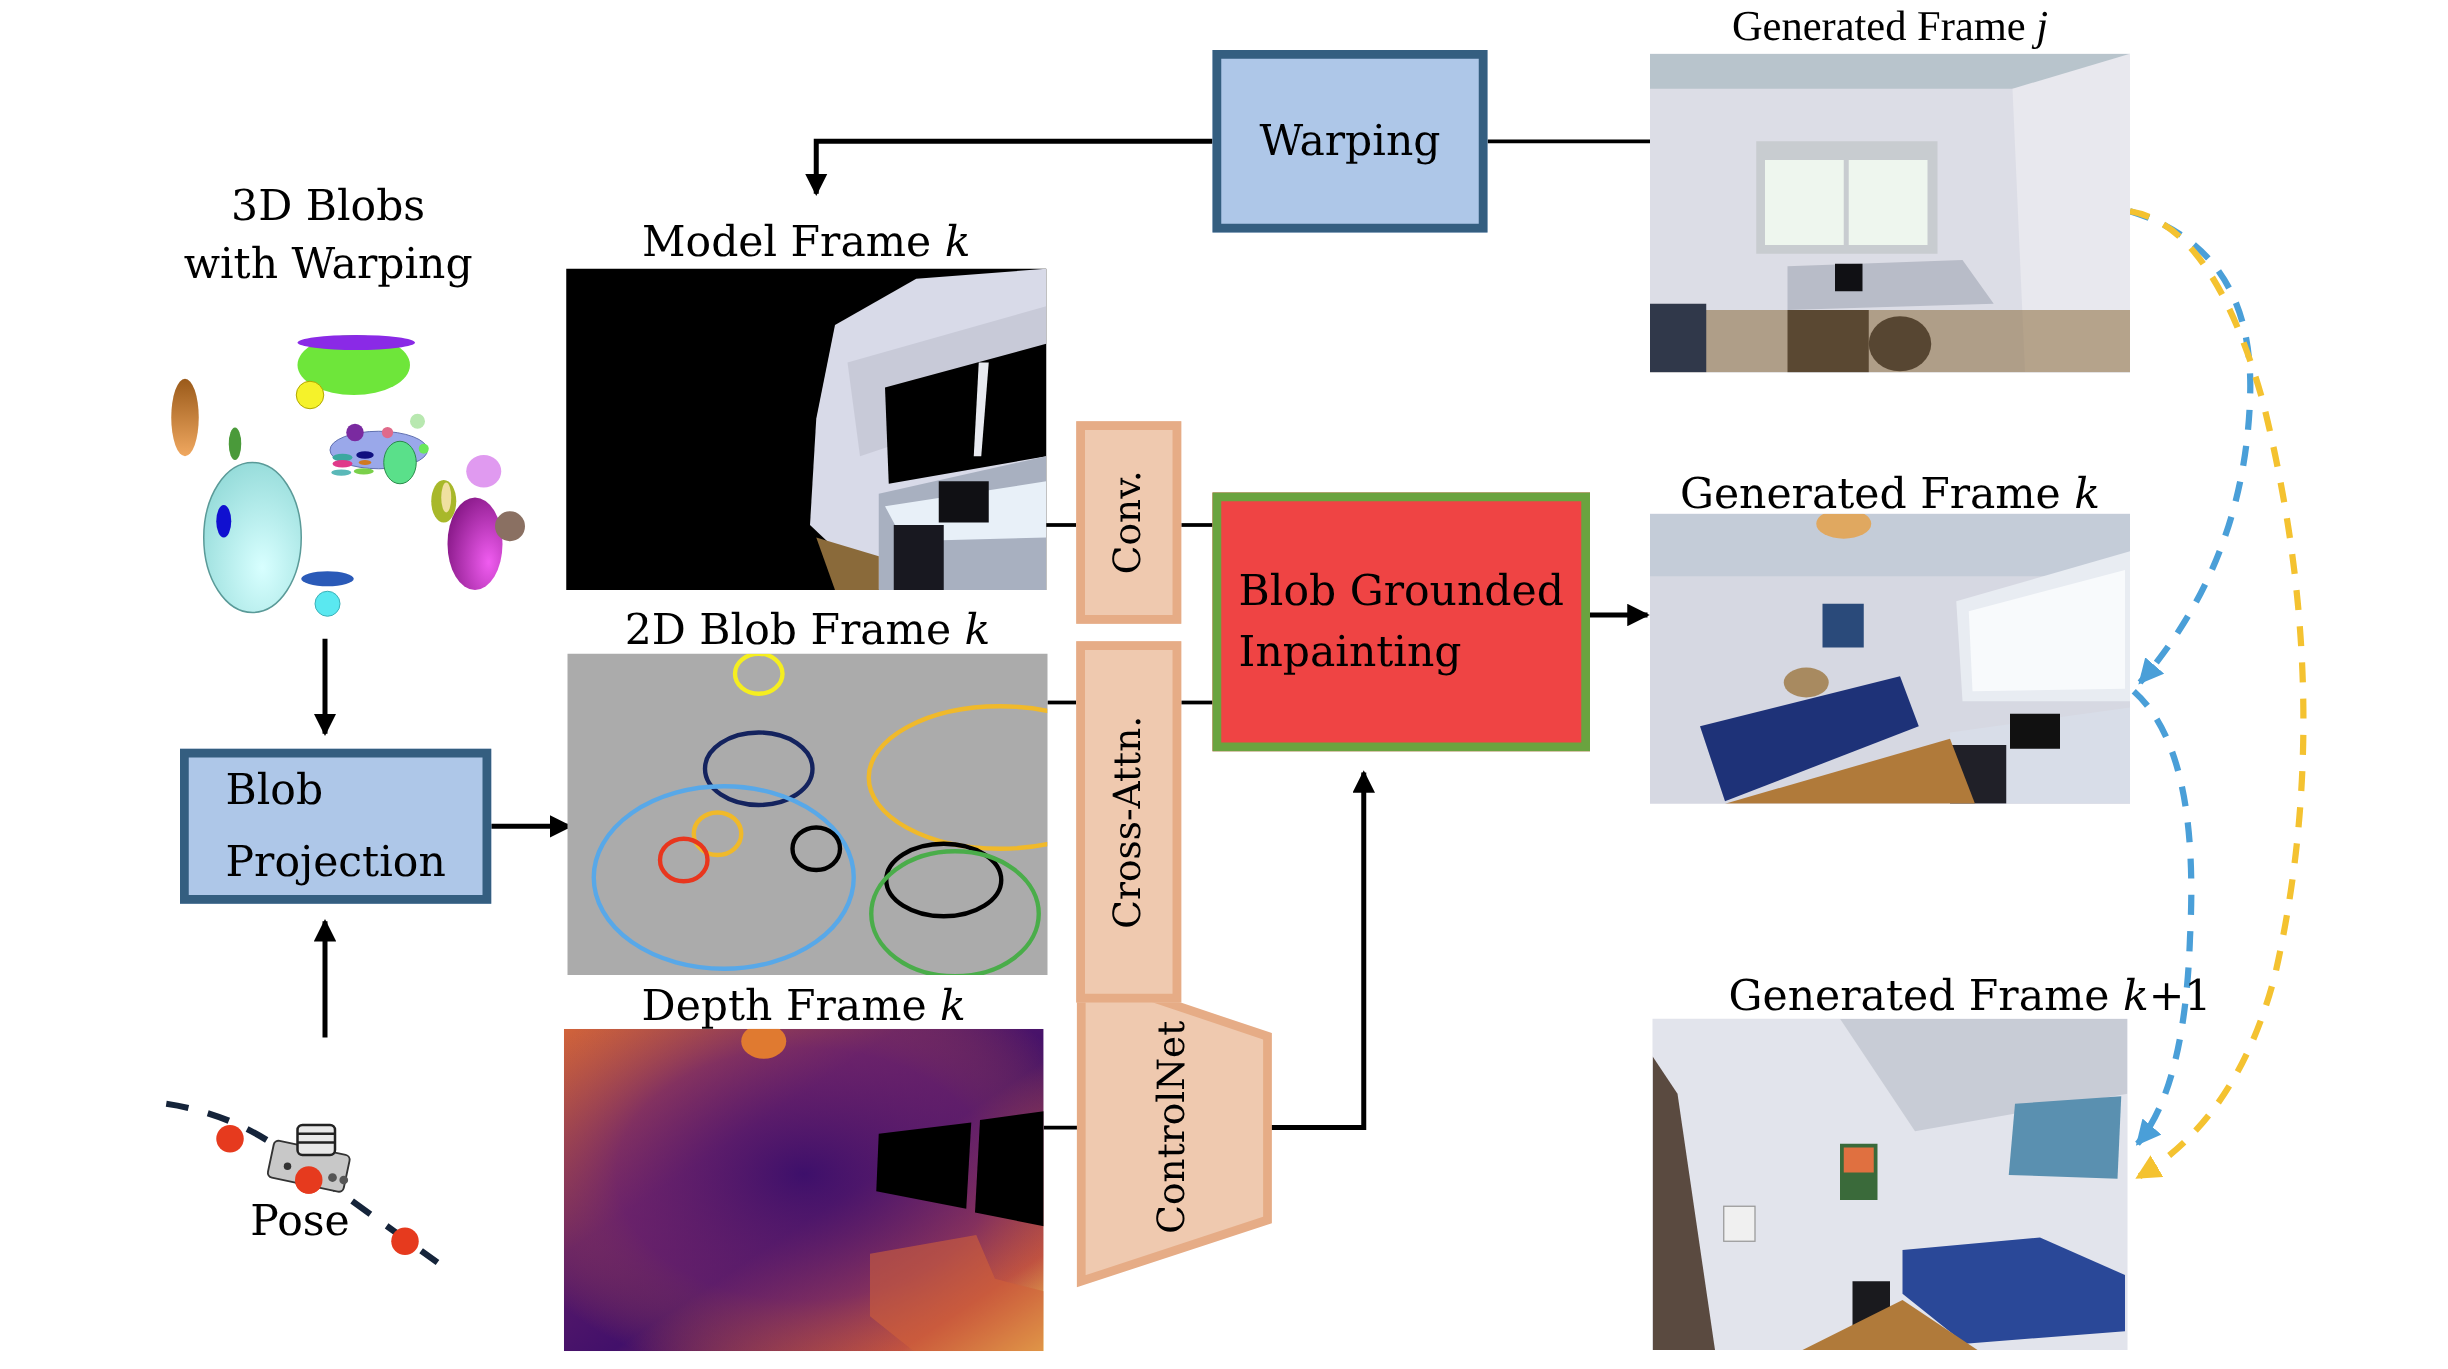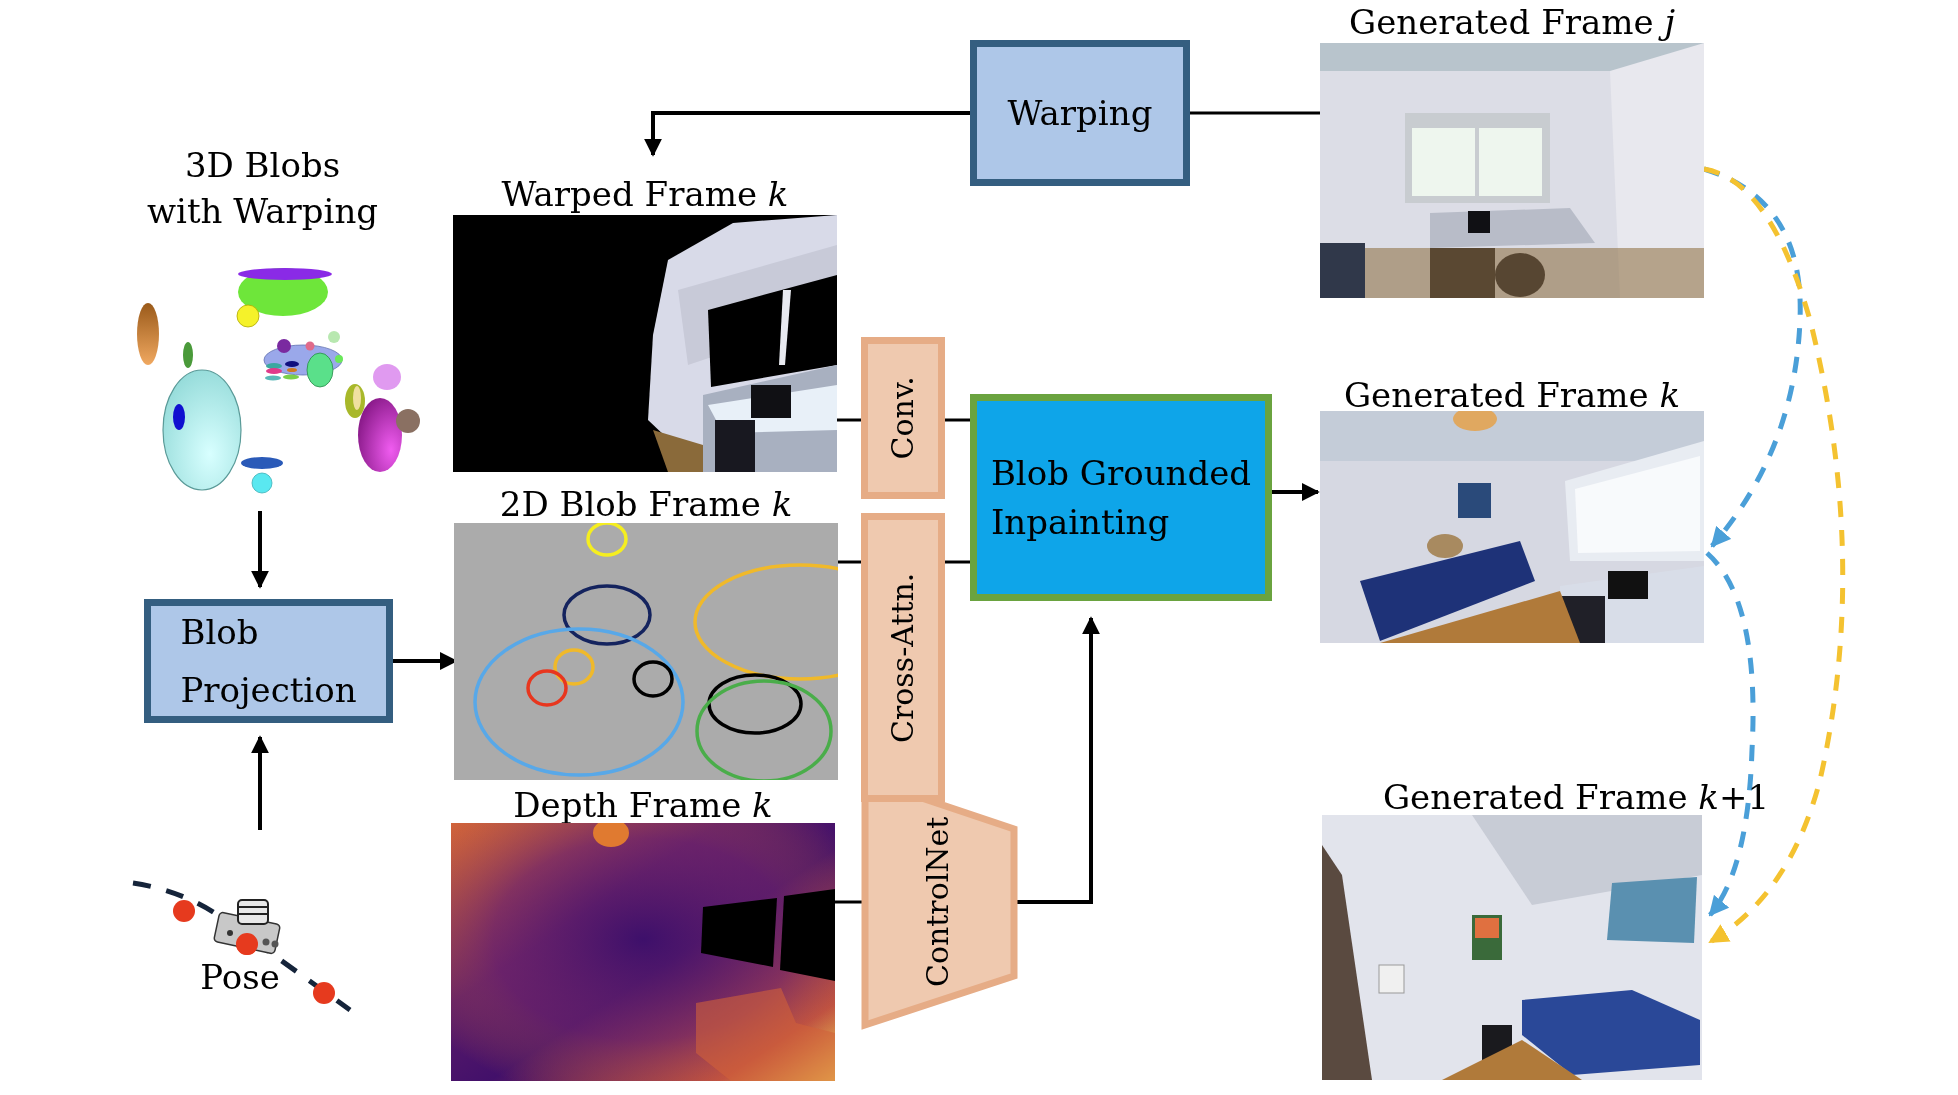--- a/index.html
+++ b/index.html
@@ -2,21 +2,21 @@
 <html><head>
 <meta charset="utf-8">
 <style>
   html, body { margin:0; padding:0; background:#ffffff; }
   body { width:1958px; height:1095px; position:relative; overflow:hidden;
          font-family:"DejaVu Serif", "Liberation Serif", serif; color:#000; }
   .label { position:absolute; font-size:34px; line-height:1; white-space:nowrap; text-align:center; }
   .label i { font-style:italic; }
   .box { position:absolute; box-sizing:border-box; display:flex; align-items:center; justify-content:center; font-size:34px; line-height:1.12; }
   .blue-box { background:#aec7e8; border:7px solid #345e80; }
-  .green-box { background:#0ea5e9; border:7px solid #6aa33f; }
+  .green-box { background:#ef4444; border:7px solid #6aa33f; }
   .peach-box { background:#efc9af; border:7px solid #e6ac86; }
   .vert { transform:rotate(-90deg); white-space:nowrap; font-size:30px; display:inline-block; }
   .frame { position:absolute; overflow:hidden; }
   svg.overlay { position:absolute; left:0; top:0; }
 </style>
 </head>
 <body>
 
 <div class="label" style="left:120px; top:148px; width:285px;">
   <div>3D Blobs</div>
@@ -152,21 +152,21 @@
 </div>
 
 <div class="box green-box" style="left:970px; top:394px; width:302px; height:207px;">
   <div>
     <div>Blob Grounded</div>
     <div style="margin-top:10px;">Inpainting</div>
   </div>
 </div>
 
 <div class="label" style="left:453px; top:177px; width:384px;">
-  <span>Warped Frame</span> <i>k</i>
+  <span>Model Frame</span> <i>k</i>
 </div>
 <div class="frame" style="left:453px; top:215px; width:384px; height:257px; background:#000;">
   <svg width="384" height="257">
     <polygon points="215,45 280,8 384,0 384,257 250,257 195,205 200,120" fill="#d8dae8"></polygon>
     <polygon points="225,75 384,30 384,100 235,150" fill="#c8cad8"></polygon>
     <polygon points="255,95 384,60 384,150 258,172" fill="#000"></polygon>
     <polygon points="330,75 338,75 332,150 326,150" fill="#e8eaf0"></polygon>
     <polygon points="250,180 384,150 384,257 250,257" fill="#a8b0c0"></polygon>
     <polygon points="255,190 384,170 384,215 270,218" fill="#e8f0f8"></polygon>
     <rect x="262" y="205" width="40" height="52" fill="#181820"></rect>
@@ -199,21 +199,21 @@
   <svg width="384" height="258">
     <rect width="384" height="258" fill="url(#depthG)"></rect>
     <rect width="384" height="258" fill="url(#depthR)"></rect>
     <ellipse cx="160" cy="10" rx="18" ry="14" fill="#e07a30"></ellipse>
     <polygon points="252,84 326,75 322,144 250,130" fill="#000"></polygon>
     <polygon points="333,73 384,66 384,158 329,147" fill="#000"></polygon>
     <polygon points="245,180 330,165 345,200 384,210 384,258 280,258 245,230" fill="#d0603a" opacity="0.6"></polygon>
   </svg>
 </div>
 
-<div class="label" style="left:1320px; top:5px; width:384px;">
+<div class="label" style="left:1320px; top:5px; width:384px;font-family:Liberation Serif, serif;">
   <span>Generated Frame</span> <i>j</i>
 </div>
 <div class="frame" style="left:1320px; top:43px; width:384px; height:255px; background:#dcdde6;">
   <svg width="384" height="255">
     <rect width="384" height="28" fill="#b8c4cc"></rect>
     <polygon points="290,28 384,0 384,255 300,255" fill="#e8e8ee"></polygon>
     <rect x="85" y="70" width="145" height="90" fill="#c8ccd0"></rect>
     <rect x="92" y="85" width="130" height="68" fill="#eef6ee"></rect>
     <line x1="157" y1="85" x2="157" y2="153" stroke="#c8ccd0" stroke-width="4"></line>
     <polygon points="110,170 250,165 275,200 110,205" fill="#b8bcc8"></polygon>

